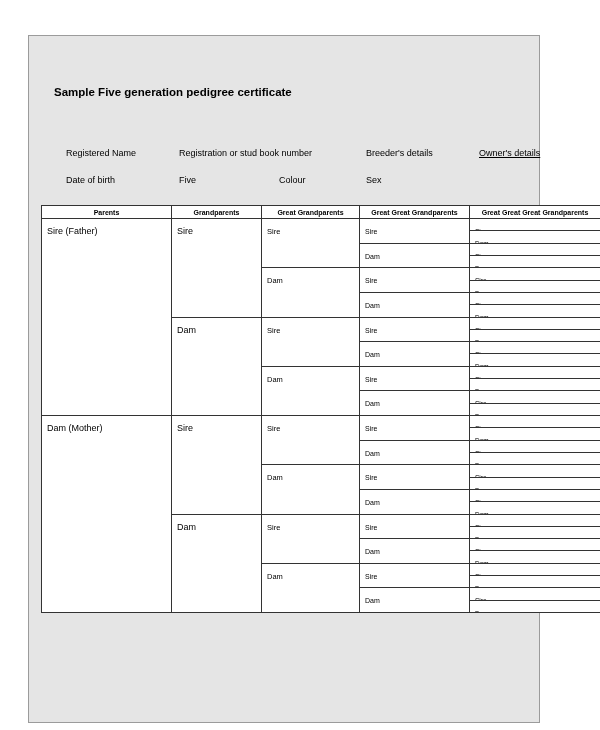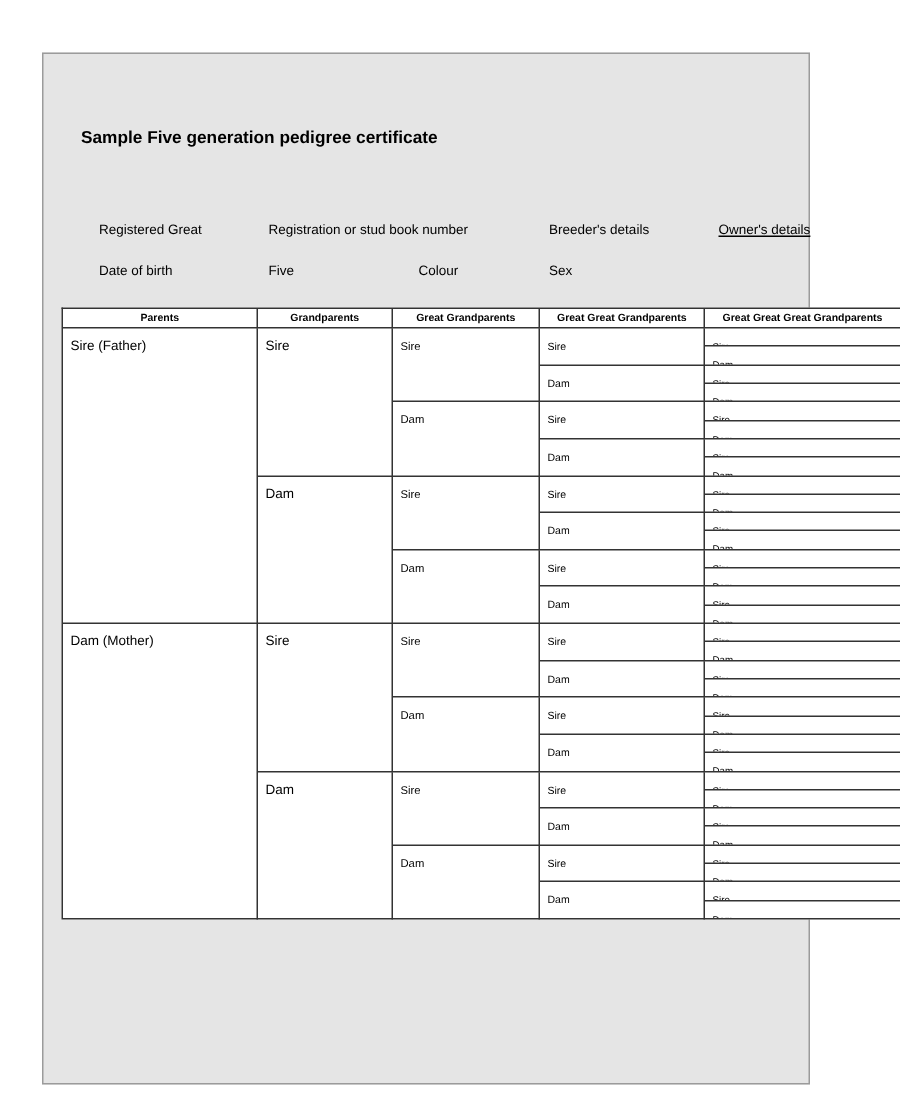--- a/index.html
+++ b/index.html
@@ -83,21 +83,21 @@
   .gen4 .plabel { font-size: 6.5px; }
 </style>
 </head>
 <body>
 
 <div class="page">
 
   <div class="title">Sample Five generation pedigree certificate</div>
 
 
-  <div class="flabel" style="left:37px; top:112px;">Registered Great</div>
+  <div class="flabel" style="left:37px; top:112px;">Registered Name</div>
   <div class="flabel" style="left:150px; top:112px;">Registration or stud book number</div>
   <div class="flabel" style="left:337px; top:112px;">Breeder's details</div>
   <div class="flabel" style="left:450px; top:112px;text-decoration:underline;">Owner's details</div>
 
   <div class="flabel" style="left:37px; top:139px;">Date of birth</div>
   <div class="flabel" style="left:150px; top:139px;">Five</div>
   <div class="flabel" style="left:250px; top:139px;text-align:right;">Colour</div>
   <div class="flabel" style="left:337px; top:139px;">Sex</div>
 
   <div class="pedigree">

